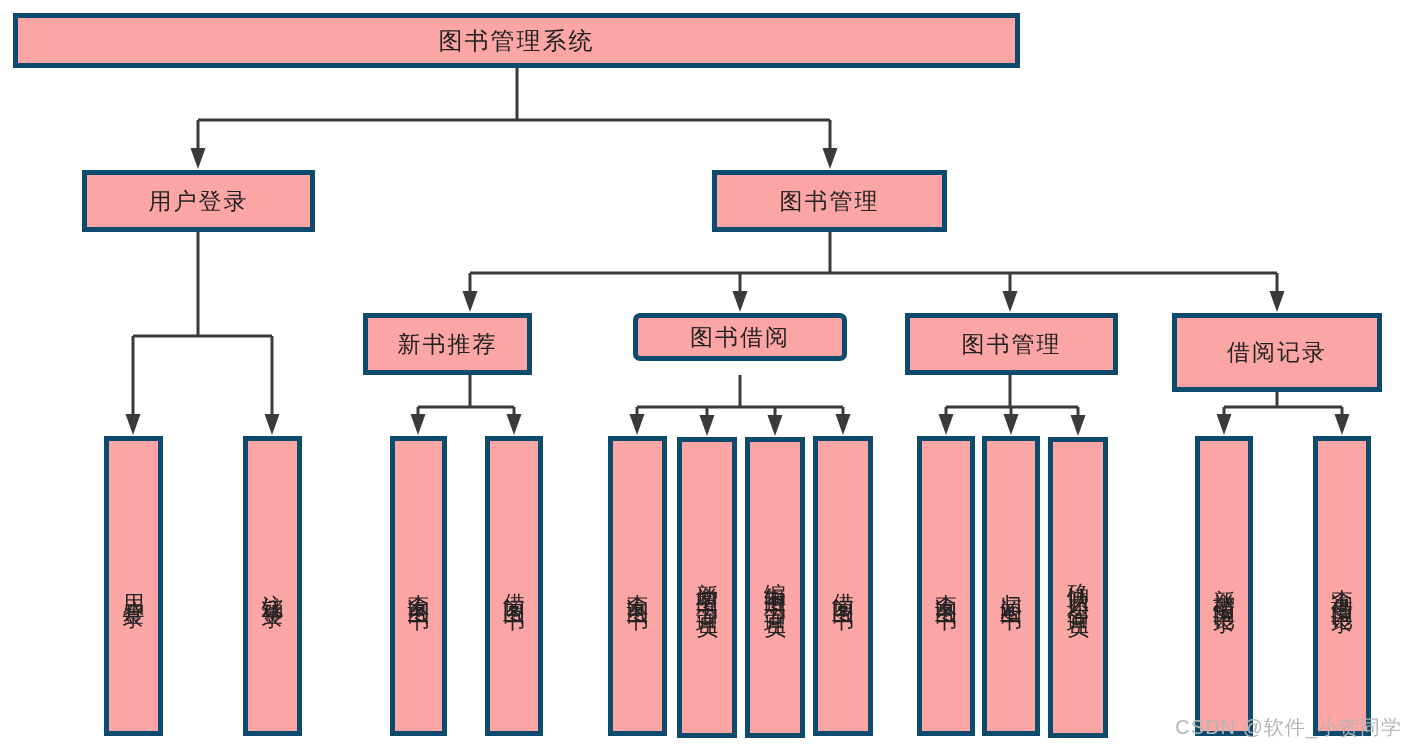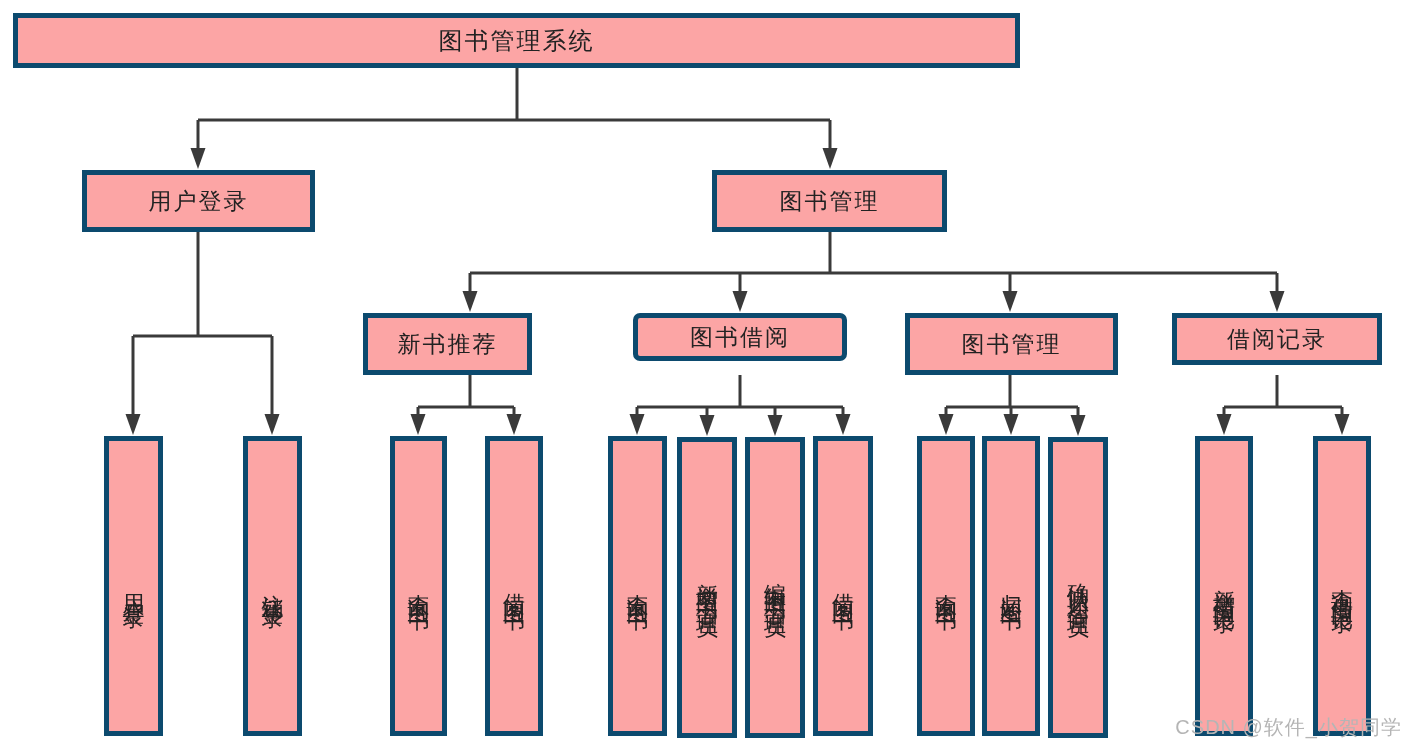--- a/index.html
+++ b/index.html
@@ -133,21 +133,21 @@
       </div>
       <div class="node " style="left: 363px; top: 313px; width: 169px; height: 62px;">
         <span class="lbl">新书推荐</span>
       </div>
       <div class="node " style="left: 633px; top: 313px; width: 214px; height: 48px; border-radius: 7px;">
         <span class="lbl">图书借阅</span>
       </div>
       <div class="node " style="left: 905px; top: 313px; width: 213px; height: 62px;">
         <span class="lbl">图书管理</span>
       </div>
-      <div class="node " style="left: 1172px; top: 313px; width: 210px; height: 52px;">
+      <div class="node " style="left: 1172px; top: 313px; width: 210px; height: 79px;">
         <span class="lbl">借阅记录</span>
       </div>
       <div class="node vertical" style="left: 390px; top: 436px; width: 57px; height: 300px;">
         <span class="lbl">查询图书</span>
       </div>
       <div class="node vertical" style="left: 485px; top: 436px; width: 58px; height: 300px;">
         <span class="lbl">借阅图书</span>
       </div>
       <div class="node vertical" style="left: 608px; top: 436px; width: 59px; height: 300px;">
         <span class="lbl">查询图书</span>

